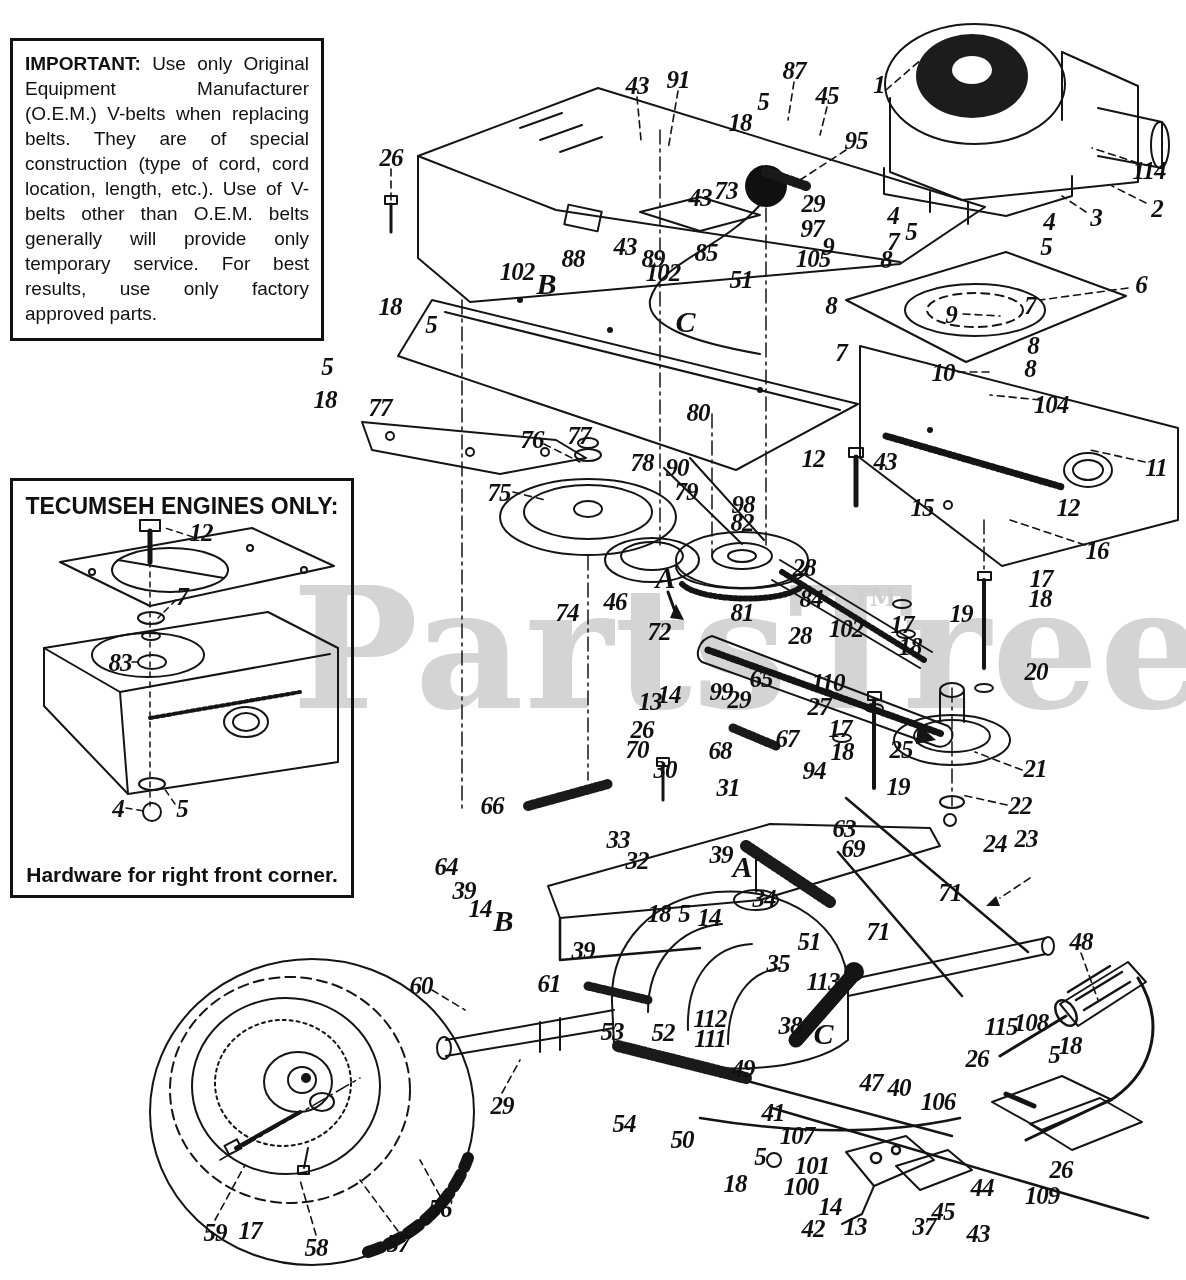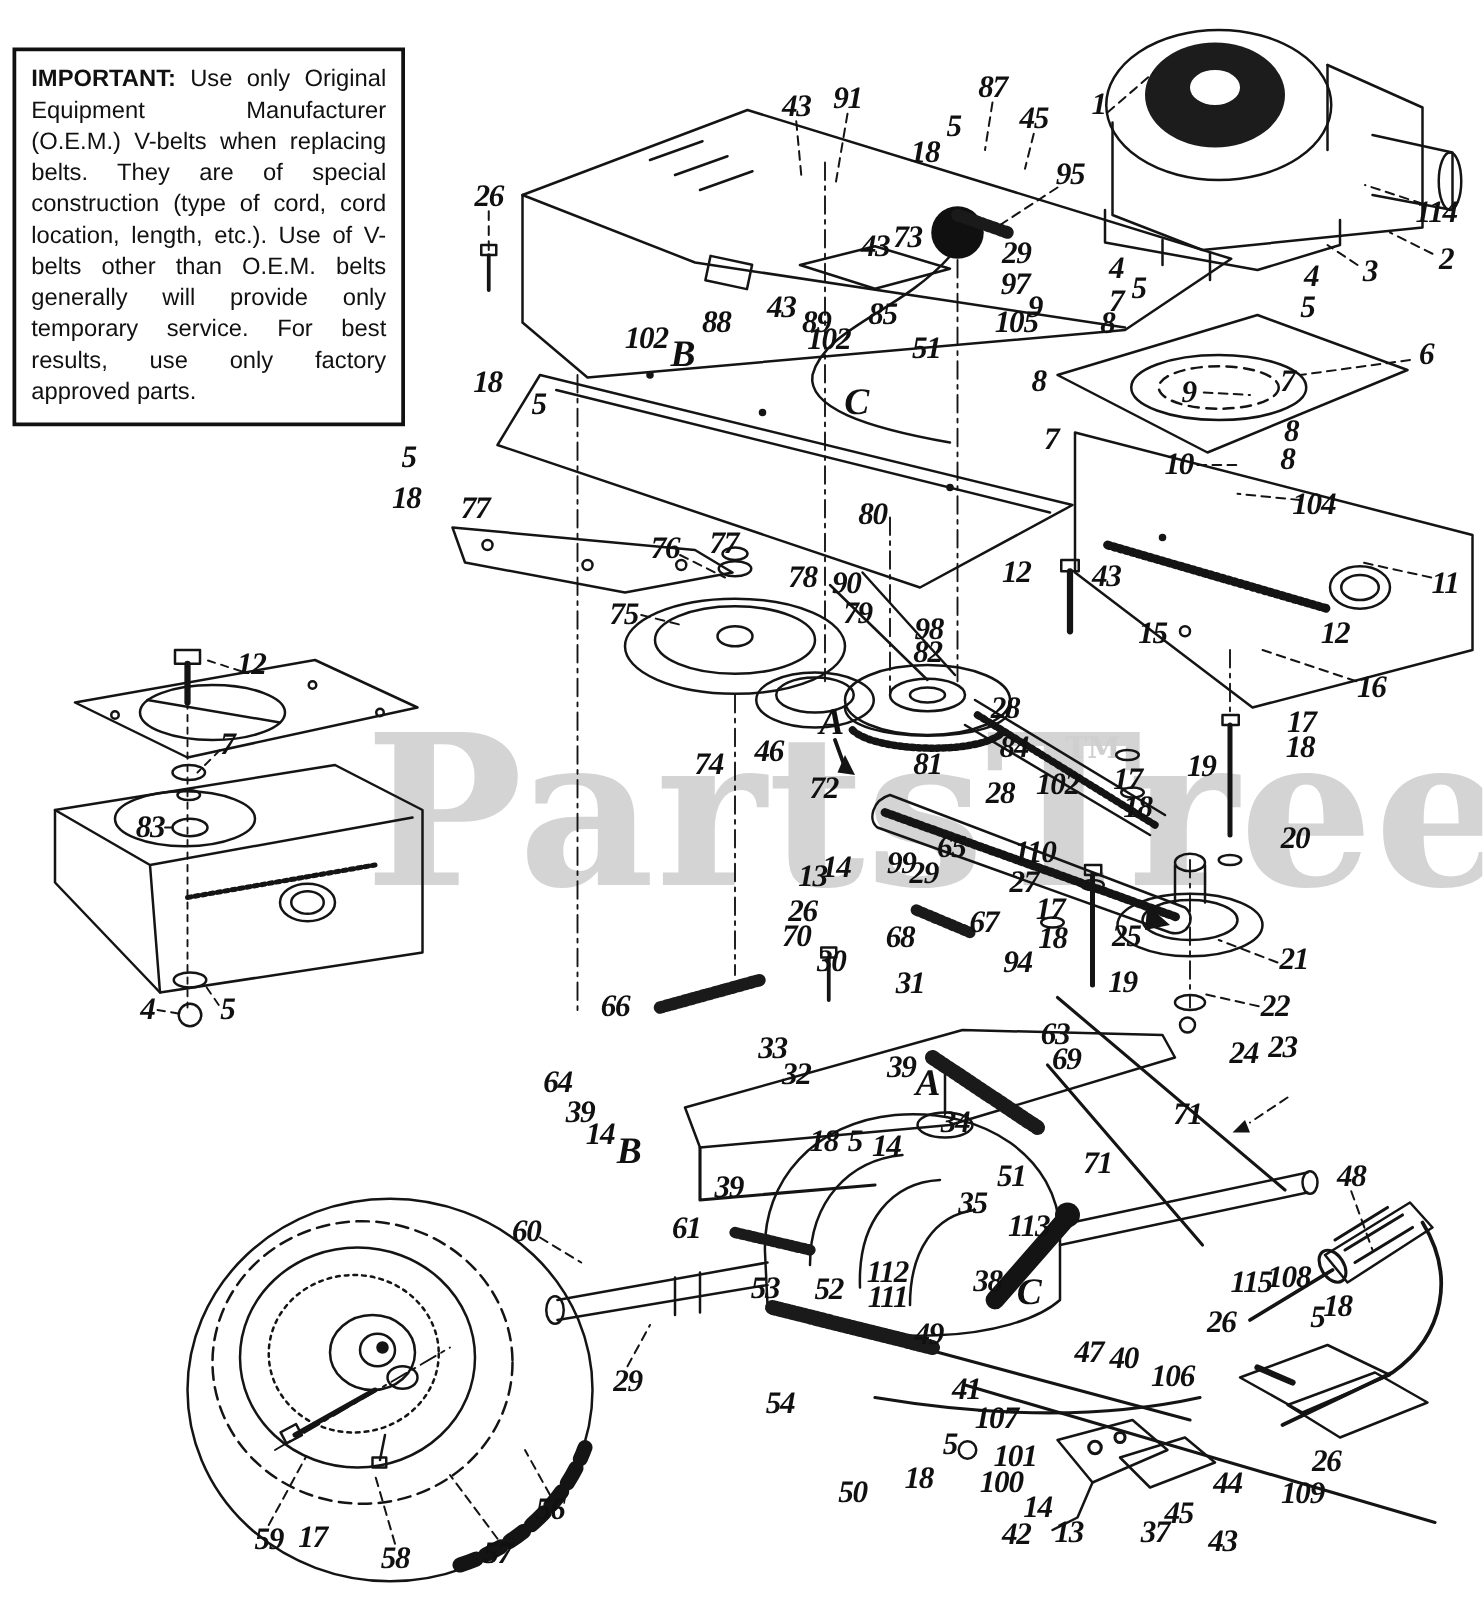--- a/index.html
+++ b/index.html
@@ -273,20 +273,24 @@
         </g>
       </g>
     </g>
   </svg>
 
   <div class="note-box">
     <p><span class="b">IMPORTANT:</span>
        <span>Use only Original Equipment Manufacturer (O.E.M.) V-belts when replacing belts. They are of special construction (type of cord, cord location, length, etc.). Use of V-belts other than O.E.M. belts generally will provide only temporary service. For best results, use only factory approved parts.</span></p>
   </div>
 
+  <div class="tec-box">
+    <div class="tec-title">TECUMSEH ENGINES ONLY:</div>
+    <div class="tec-caption">Hardware for right front corner.</div>
+  </div>
 
 
   <div class="callout-layer" id="callout-layer">
       <span class="callout" style="left: 637px; top: 85px;">43</span>
       <span class="callout" style="left: 678px; top: 79px;">91</span>
       <span class="callout" style="left: 794px; top: 70px;">87</span>
       <span class="callout" style="left: 827px; top: 95px;">45</span>
       <span class="callout" style="left: 879px; top: 84px;">1</span>
       <span class="callout" style="left: 763px; top: 101px;">5</span>
       <span class="callout" style="left: 740px; top: 122px;">18</span>
@@ -413,21 +417,21 @@
       <span class="callout" style="left: 663px; top: 1032px;">52</span>
       <span class="callout" style="left: 710px; top: 1038px;">111</span>
       <span class="callout" style="left: 1001px; top: 1026px;">115</span>
       <span class="callout" style="left: 1031px; top: 1022px;">108</span>
       <span class="callout" style="left: 977px; top: 1058px;">26</span>
       <span class="callout" style="left: 1054px; top: 1054px;">5</span>
       <span class="callout" style="left: 1070px; top: 1045px;">18</span>
       <span class="callout" style="left: 502px; top: 1105px;">29</span>
       <span class="callout" style="left: 624px; top: 1123px;">54</span>
       <span class="callout" style="left: 743px; top: 1068px;">49</span>
-      <span class="callout" style="left: 682px; top: 1194px; font-style: italic;">50</span>
+      <span class="callout" style="left: 682px; top: 1139px; font-style: italic;">50</span>
       <span class="callout" style="left: 871px; top: 1082px;">47</span>
       <span class="callout" style="left: 899px; top: 1087px;">40</span>
       <span class="callout" style="left: 938px; top: 1101px;">106</span>
       <span class="callout" style="left: 773px; top: 1112px;">41</span>
       <span class="callout" style="left: 797px; top: 1135px;">107</span>
       <span class="callout" style="left: 812px; top: 1165px;">101</span>
       <span class="callout" style="left: 801px; top: 1186px;">100</span>
       <span class="callout" style="left: 760px; top: 1156px;">5</span>
       <span class="callout" style="left: 735px; top: 1183px;">18</span>
       <span class="callout" style="left: 830px; top: 1206px;">14</span>

